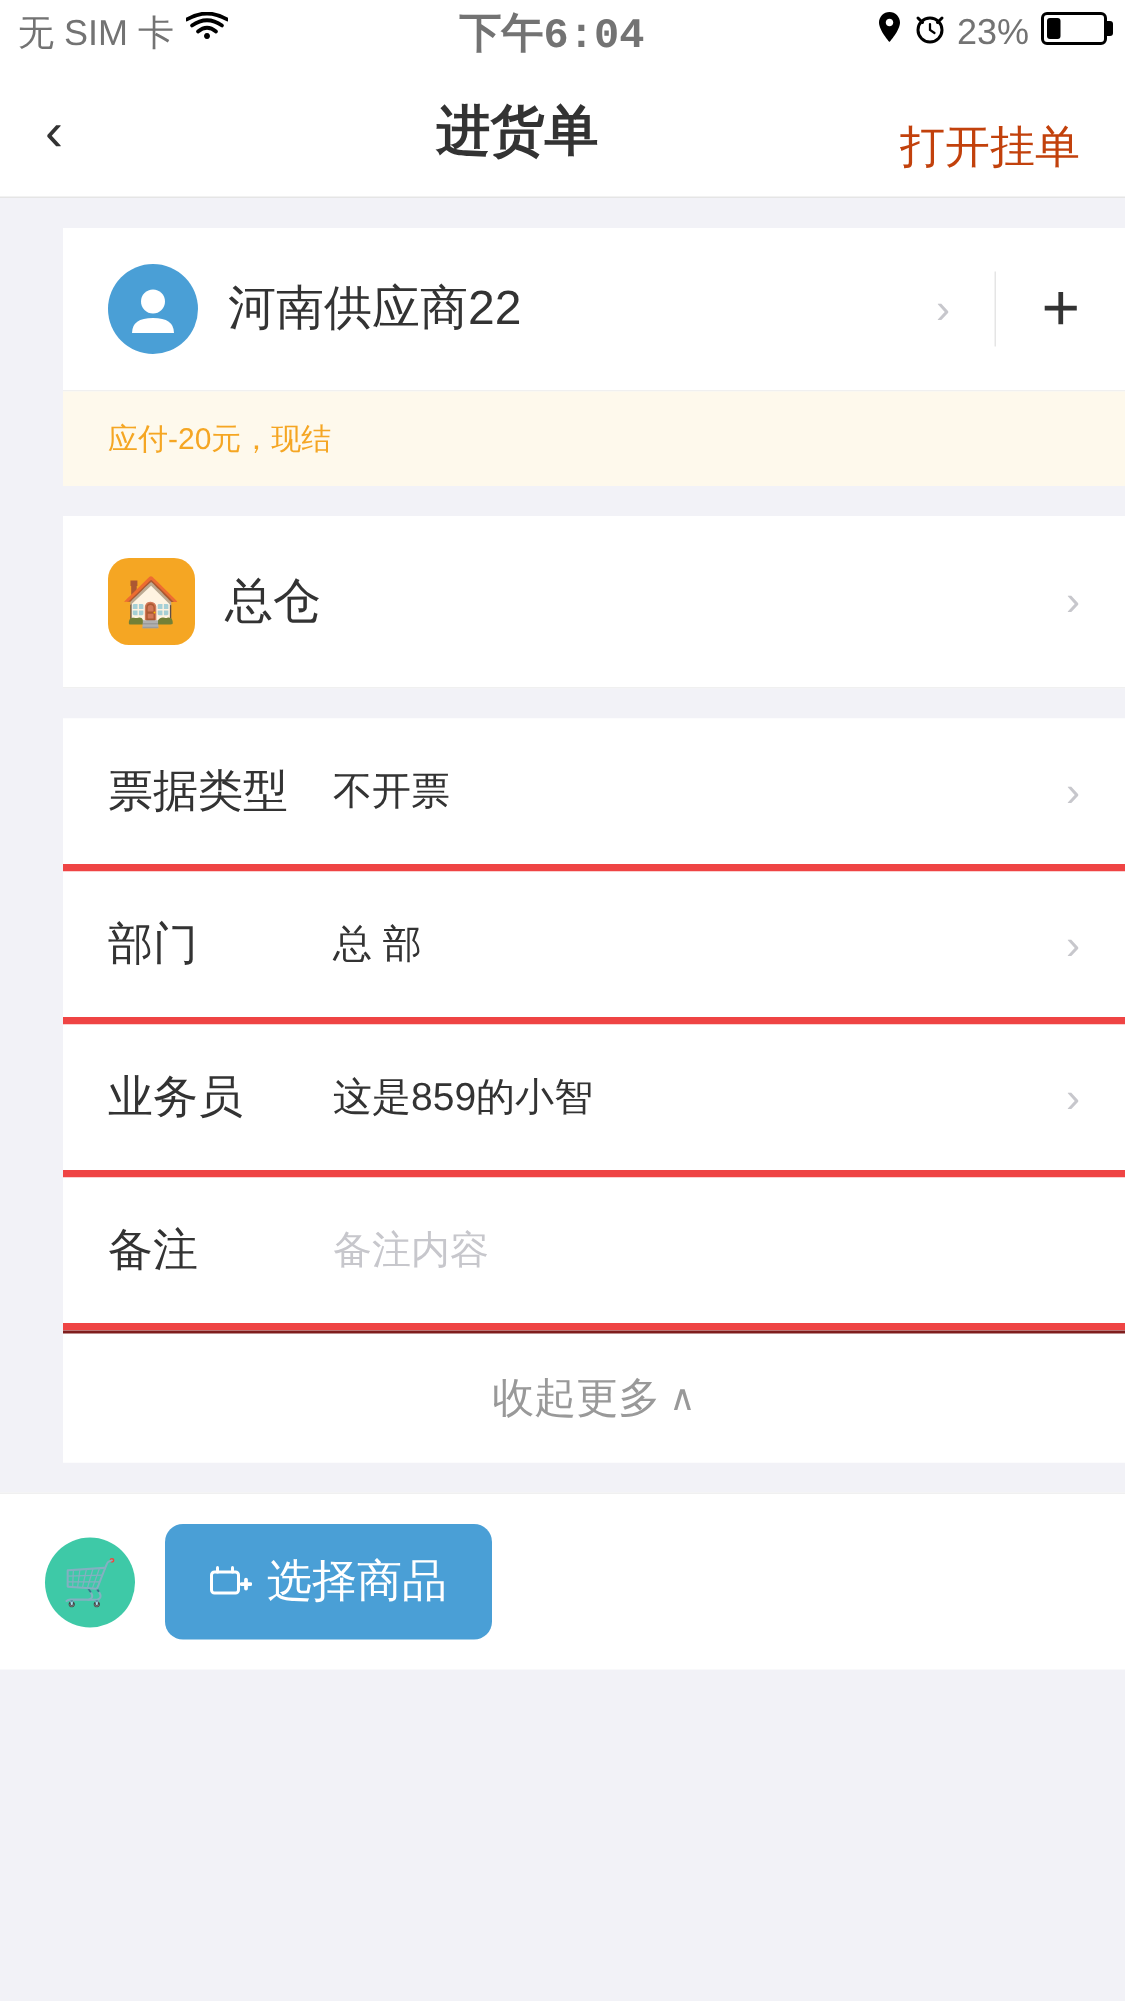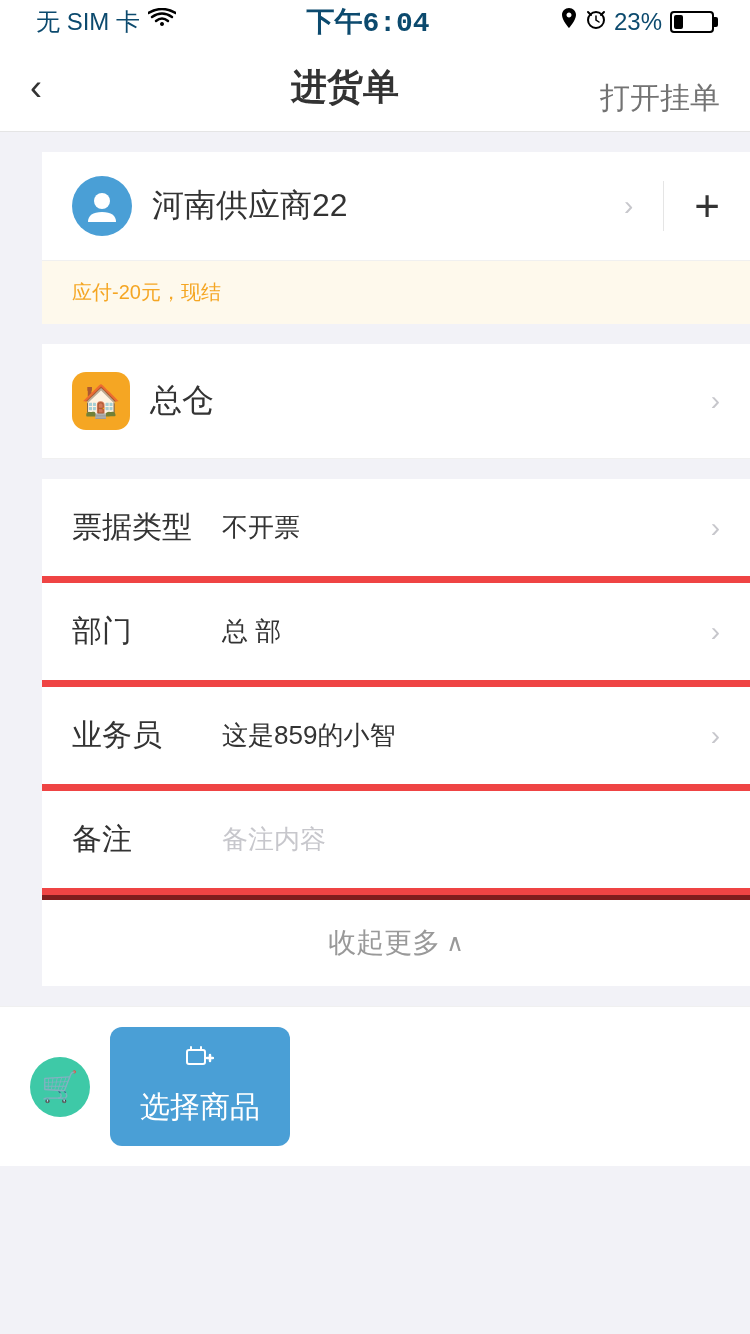--- a/index.html
+++ b/index.html
@@ -14,27 +14,27 @@
     }
 
     
     .status-bar {
       width: 100%;
       height: 44px;
       background: #fff;
       display: flex;
       align-items: center;
       justify-content: space-between;
-      padding: 0 36px;
+      padding: 0 12px;
       font-size: 24px;
-      color: #0c4a6e;
+      color: #737373;
     }
     .status-left { display: flex; align-items: center; gap: 8px; }
     .status-center { font-size: 28px; font-weight: 600; font-family: Liberation Mono, monospace; }
-    .status-right { display: flex; align-items: center; gap: 8px; font-size: 24px; }
+    .status-right { display: flex; align-items: flex-start; gap: 8px; font-size: 24px; }
     .battery-icon {
       width: 44px; height: 22px;
       border: 2px solid #000;
       border-radius: 4px;
       position: relative;
       display: inline-flex;
       align-items: center;
     }
     .battery-icon::after {
       content: '';
@@ -72,21 +72,21 @@
       cursor: pointer;
       width: 60px;
     }
     .nav-title {
       font-size: 36px;
       font-weight: 600;
       color: #333;
     }
     .nav-right {
       font-size: 30px;
-      color: #737373;
+      color: #c2410c;
       cursor: pointer;
       margin-top: 22px;
     }
 
     
     .section-divider {
       height: 20px;
       background: #f2f2f7;
     }
 
@@ -188,21 +188,21 @@
       color: #c7c7cc;
       font-size: 28px;
     }
 
     
     .form-row {
       background: #fff;
       display: flex;
       align-items: center;
       padding: 28px 30px;
-      border-bottom: 7px solid #ef4444;
+      border-bottom: 5px solid #ef4444;
       cursor: pointer;
       min-height: 88px;
       justify-content: space-between;
     }
     .form-label {
       font-size: 30px;
       color: #333;
       width: 140px;
       flex-shrink: 0;
     }
@@ -216,21 +216,21 @@
       color: #c7c7cc;
     }
 
     
     .collapse-row {
       background: #fff;
       display: flex;
       align-items: center;
       justify-content: center;
       padding: 24px 30px;
-      border-top: 5px solid #7f1d1d;
+      border-top: 2px solid #7f1d1d;
       cursor: pointer;
     }
     .collapse-text {
       font-size: 28px;
       color: #999;
     }
     .collapse-arrow {
       margin-left: 6px;
       font-size: 24px;
       color: #999;
@@ -266,24 +266,23 @@
       color: #333;
     }
     .select-btn {
       background: #4a9fd6;
       color: #fff;
       border: none;
       border-radius: 12px;
       padding: 18px 30px;
       font-size: 30px;
       display: flex;
-      align-items: center;
+      align-items: flex-end;
       gap: 10px;
       cursor: pointer;
-      flex-direction: column;
     }
     .select-btn-icon {
       font-size: 28px;
     }
 
     
     .gray-fill {
       flex: 1;
       background: #f2f2f7;
     }

